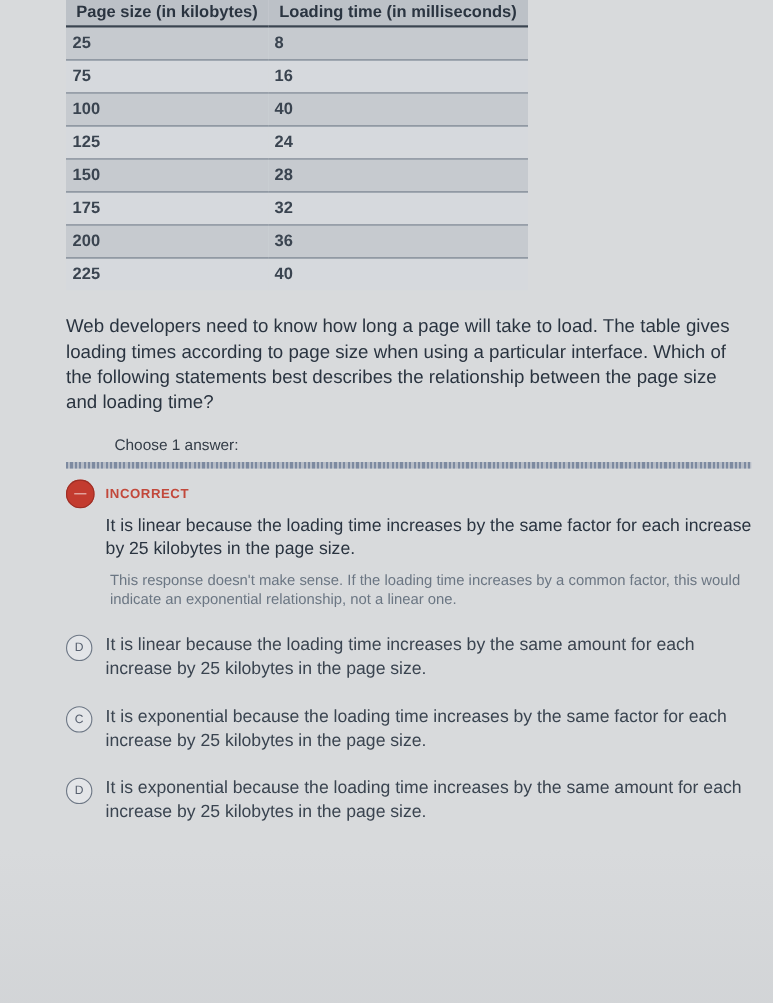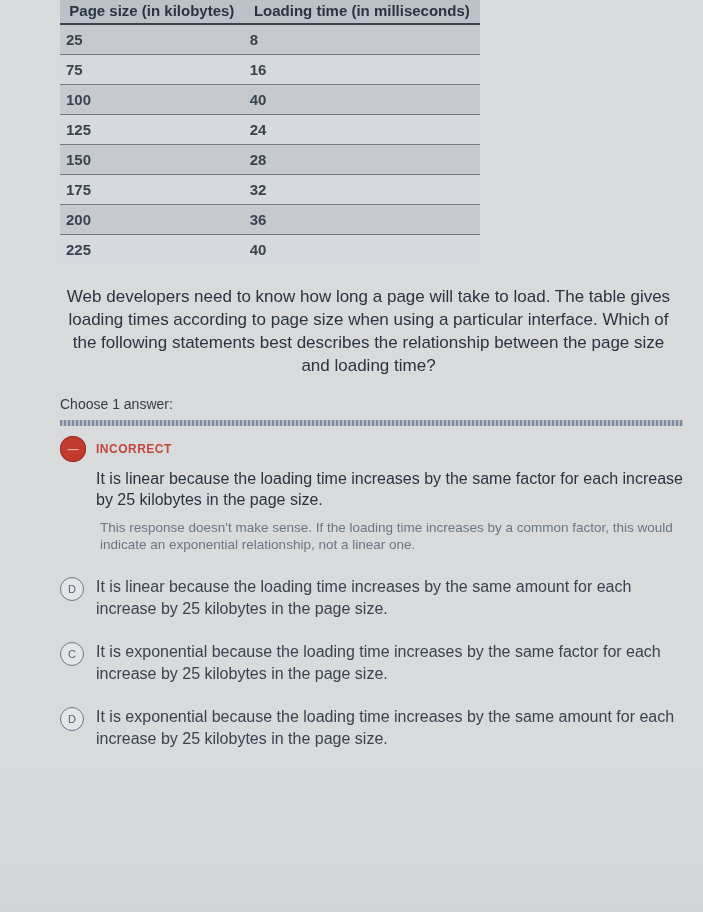--- a/index.html
+++ b/index.html
@@ -41,26 +41,26 @@
   tr:nth-child(odd) td { background: #c6cacf; }
   tr:nth-child(even) td { background: #d6d9dd; }
   tr.last td { border-bottom: none; }
 
   .question {
     margin-top: 22px;
     font-size: 17px;
     line-height: 1.35;
     color: #2a3440;
     padding-right: 6px;
-    text-align: center;
   }
   .choose {
     margin-top: 18px;
     font-size: 14px;
     color: #333c47;
+    margin-left: 44px;
   }
   .hr {
     margin-top: 8px;
     height: 6px;
     background: repeating-linear-gradient(90deg,#7d8aa0 0 2px,#b7bdc7 2px 4px);
     width: 100%;
   }
 
   .selected-block { margin-top: 10px; }
   .sel-head { display:flex; align-items:center; gap:10px; }

